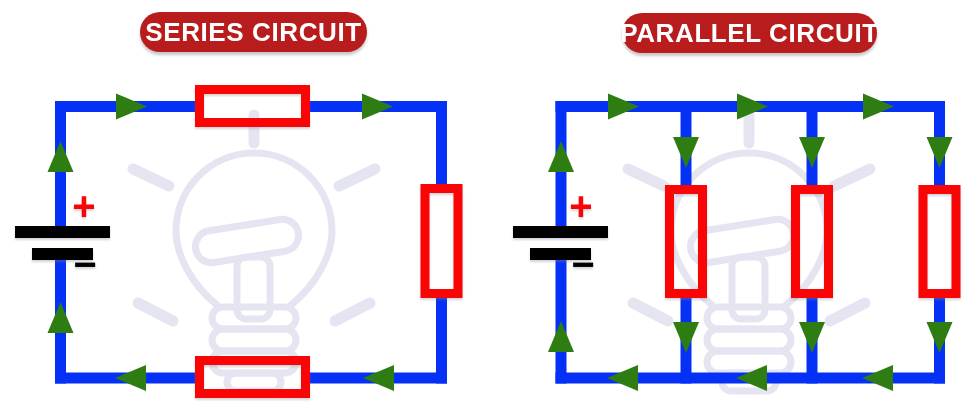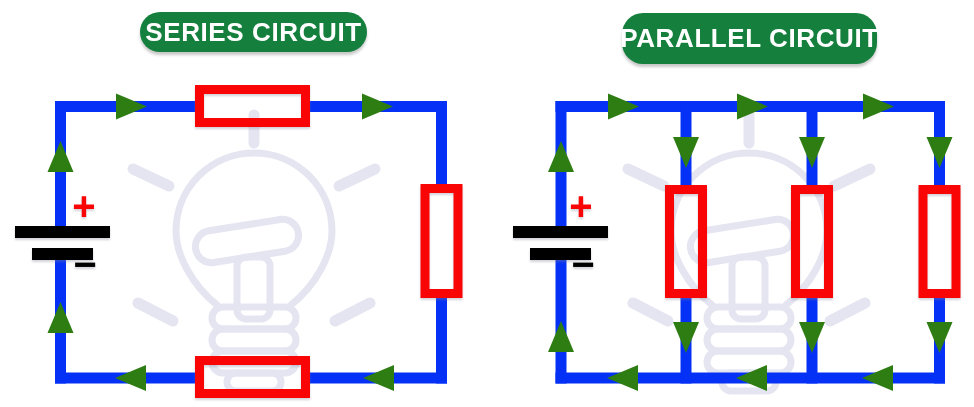--- a/index.html
+++ b/index.html
@@ -2,26 +2,26 @@
 <html><head>
 <meta charset="utf-8">
 <style>
   html,body{
     margin:0;padding:0;width:974px;height:407px;background:#ffffff;overflow:hidden;
     font-family:"Liberation Sans",sans-serif;
   }
   .stage{position:relative;width:974px;height:407px;background:#ffffff;}
   .badge{
     position:absolute;display:flex;align-items:center;justify-content:center;
-    background:#15803d;color:#ffffff;font-weight:bold;letter-spacing:.6px;
+    background:#b91c1c;color:#ffffff;font-weight:bold;letter-spacing:.6px;
     font-size:26px;border-radius:21px;box-shadow:0 3px 3px rgba(0,0,0,.22);
     white-space:nowrap;
   }
   .badge.series{left:140px;top:12px;width:227px;height:40px;}
-  .badge.parallel{left:622px;top:13px;width:255px;height:51px;justify-content:center;}
+  .badge.parallel{left:622px;top:13px;width:255px;height:40px;justify-content:center;}
   svg.circuits{position:absolute;left:0;top:0;}
   .polarity{font-family:"Liberation Sans",sans-serif;font-weight:bold;}
   .shadowed{filter:drop-shadow(0 2px 1px rgba(130,130,150,.35));}
 </style>
 </head>
 <body>
 
 <div class="stage">
 
   <div class="badge series">

